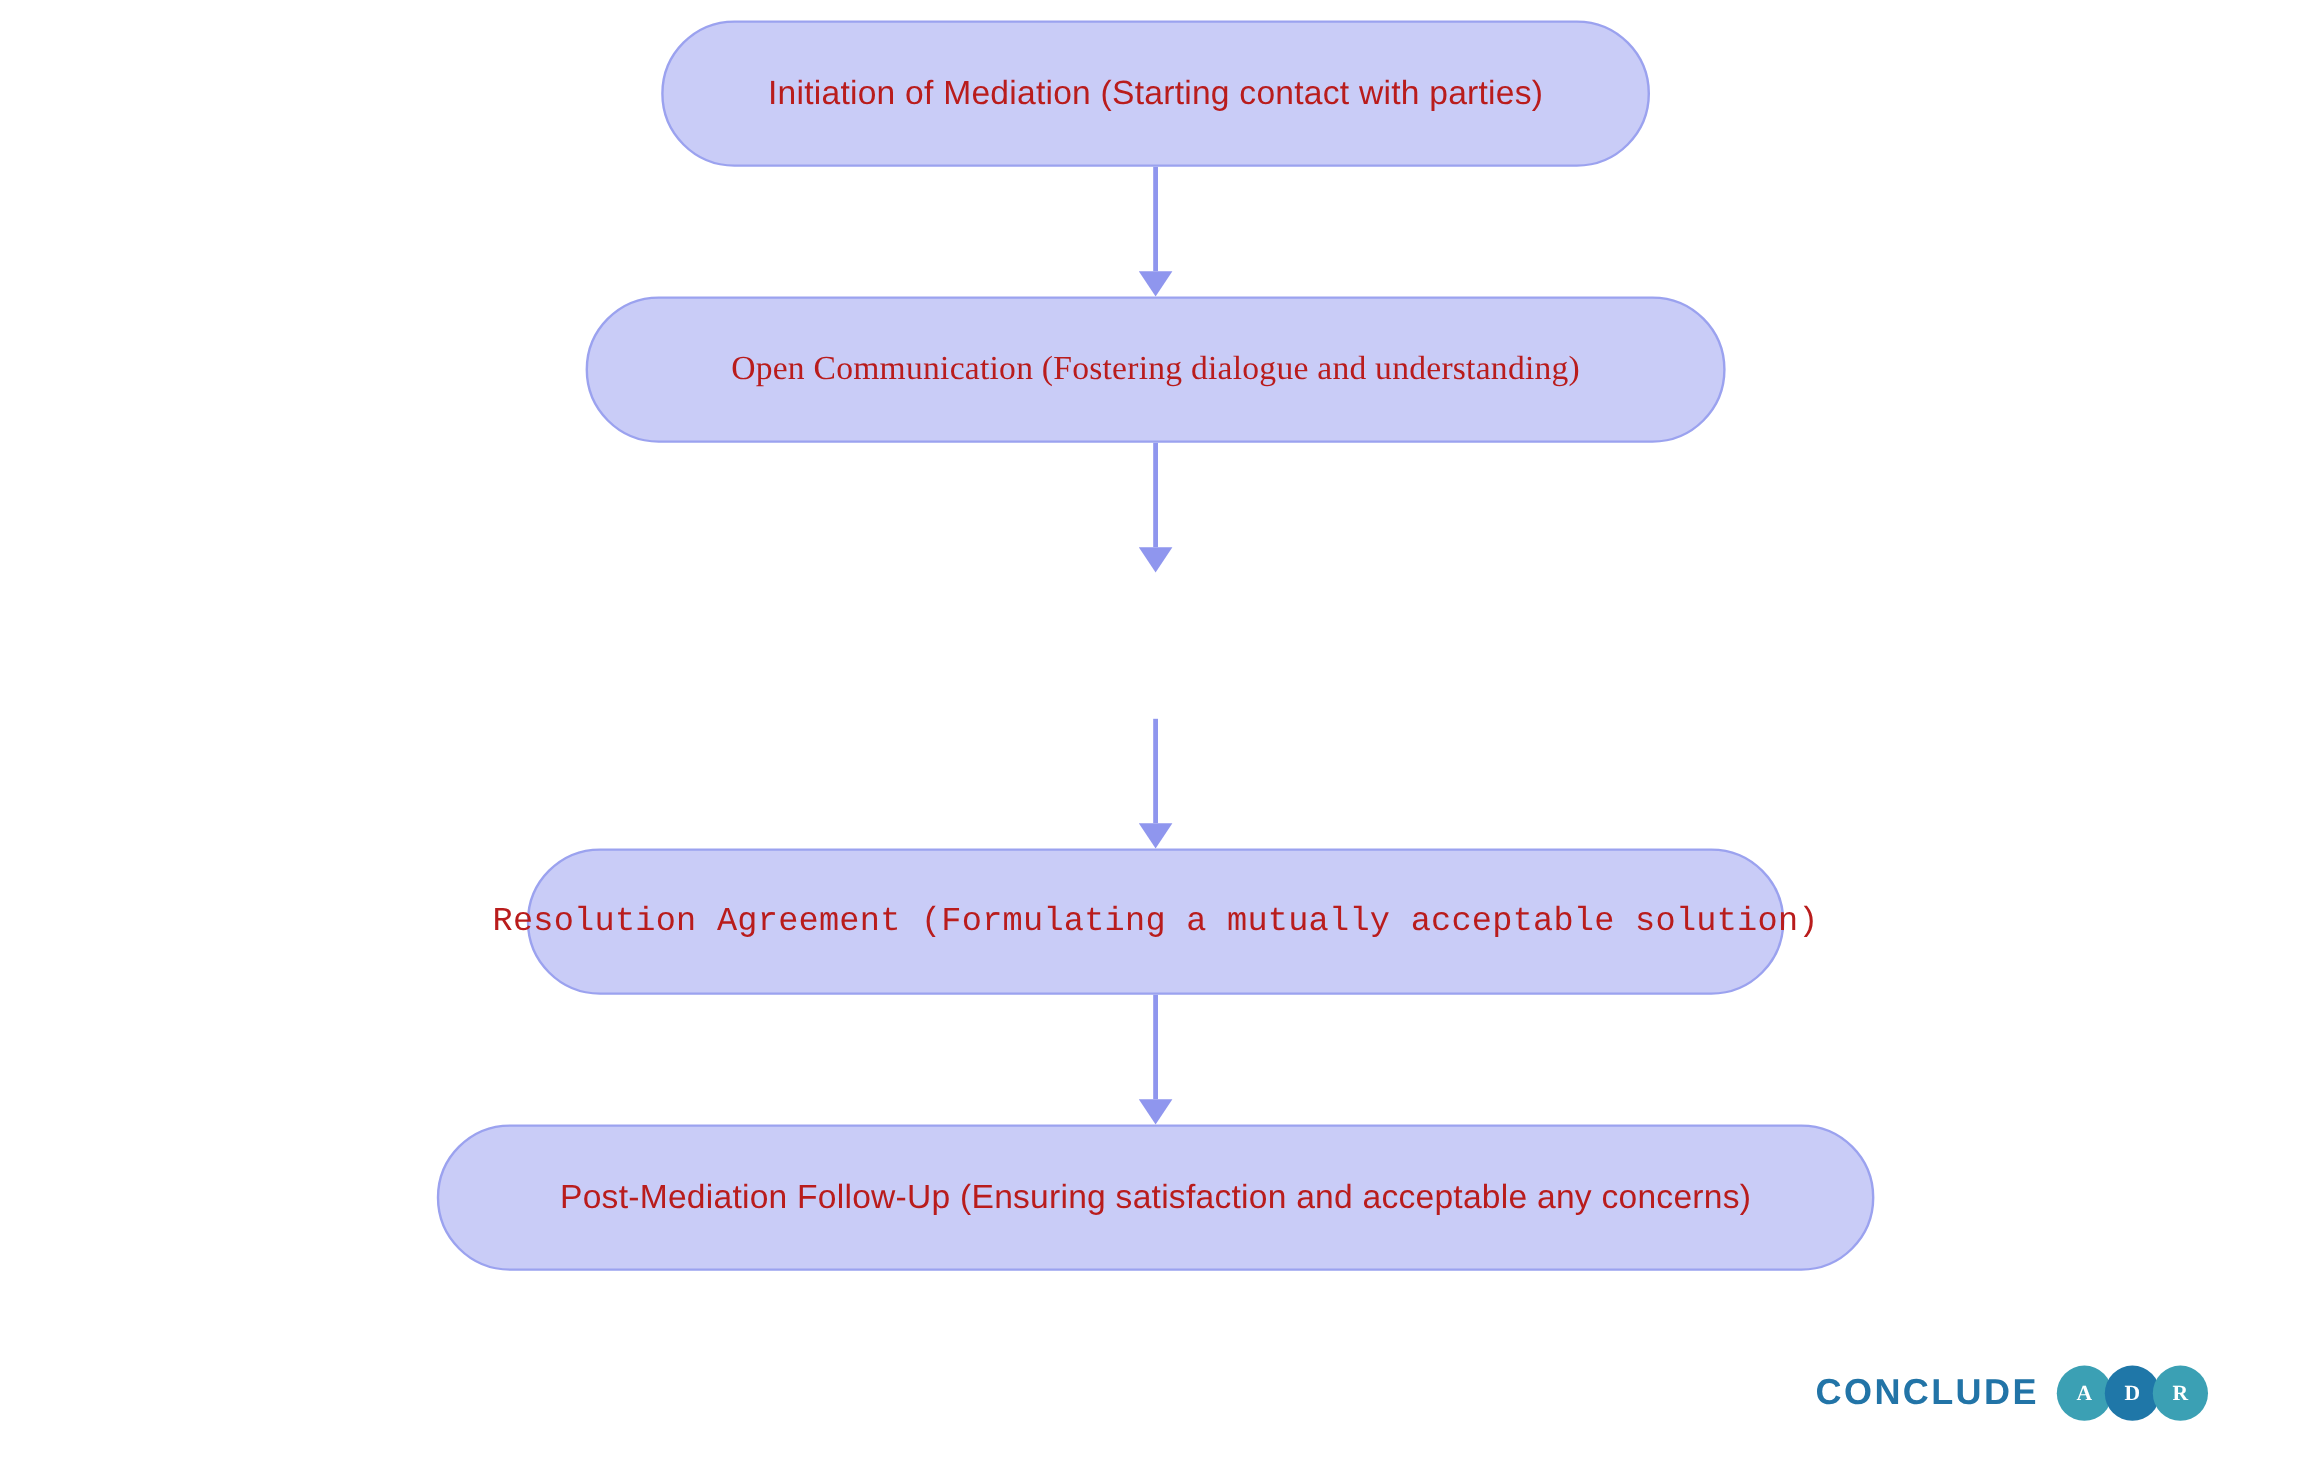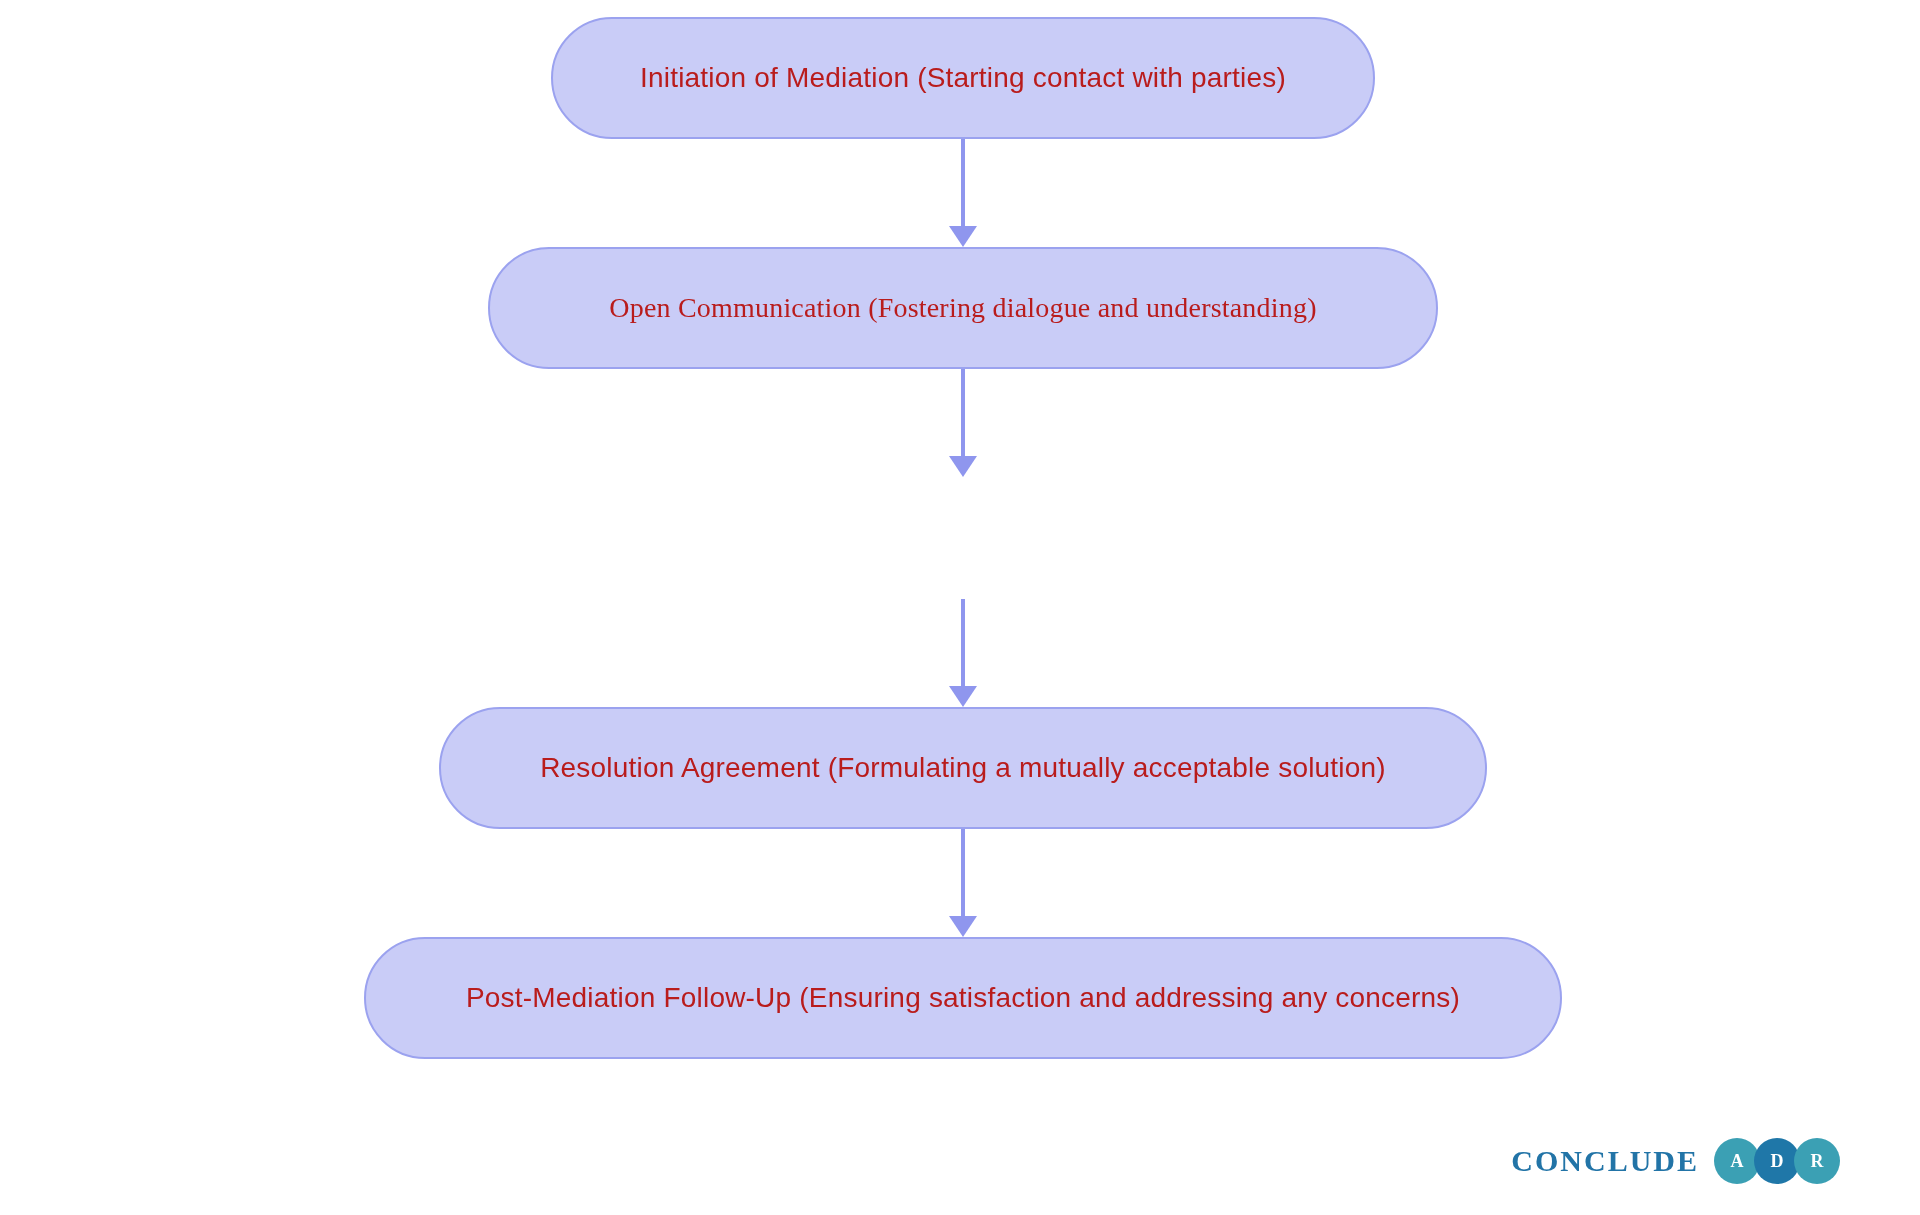--- a/index.html
+++ b/index.html
@@ -24,21 +24,21 @@
     align-items: center;
     justify-content: center;
     color: #b91c1c;
     font-size: 28px;
     letter-spacing: 0.2px;
     white-space: nowrap;
   }
   .node-1 { left: 551px; top: 17px;  width: 824px;  }
   .node-2 { left: 488px; top: 247px; width: 950px; font-family: Liberation Serif, serif;  }
   .node-3 { left: 449px; top: 477px; width: 1028px; }
-  .node-4 { left: 439px; top: 707px; width: 1048px; }
+  .node-4 { left: 439px; top: 707px; width: 1048px; font-family: Liberation Mono, monospace; }
   .node-5 { left: 364px; top: 937px; width: 1198px; }
 
   
   .arrow {
     position: absolute;
     left: 949px;
     width: 28px;
     height: 108px;
     display: flex;
     flex-direction: column;
@@ -64,21 +64,21 @@
   
   .logo {
     position: absolute;
     top: 1138px;
     right: 80px;
     display: flex;
     align-items: center;
     gap: 15px;
   }
   .brand {
-    font-family: Liberation Serif, serif;
+    font-family: Liberation Sans, sans-serif;
     font-weight: bold;
     font-size: 30px;
     letter-spacing: 2px;
     color: #2274a7;
     line-height: 46px;
   }
   .badges { display: flex; align-items: center; }
   .badge {
     width: 46px;
     height: 46px;
@@ -128,21 +128,21 @@
   <div class="node node-4">
     <span>Resolution Agreement (Formulating a mutually acceptable solution)</span>
   </div>
 
   <div class="arrow arrow-4">
     <div class="arrow-shaft"></div>
     <div class="arrow-head"></div>
   </div>
 
   <div class="node node-5">
-    <span>Post-Mediation Follow-Up (Ensuring satisfaction and addressing any concerns)</span>
+    <span>Post-Mediation Follow-Up (Ensuring satisfaction and acceptable any concerns)</span>
   </div>
 
   <div class="logo">
     <span class="brand">CONCLUDE</span>
     <span class="badges">
       <span class="badge badge-a">A</span>
       <span class="badge badge-d">D</span>
       <span class="badge badge-r">R</span>
     </span>
   </div>

